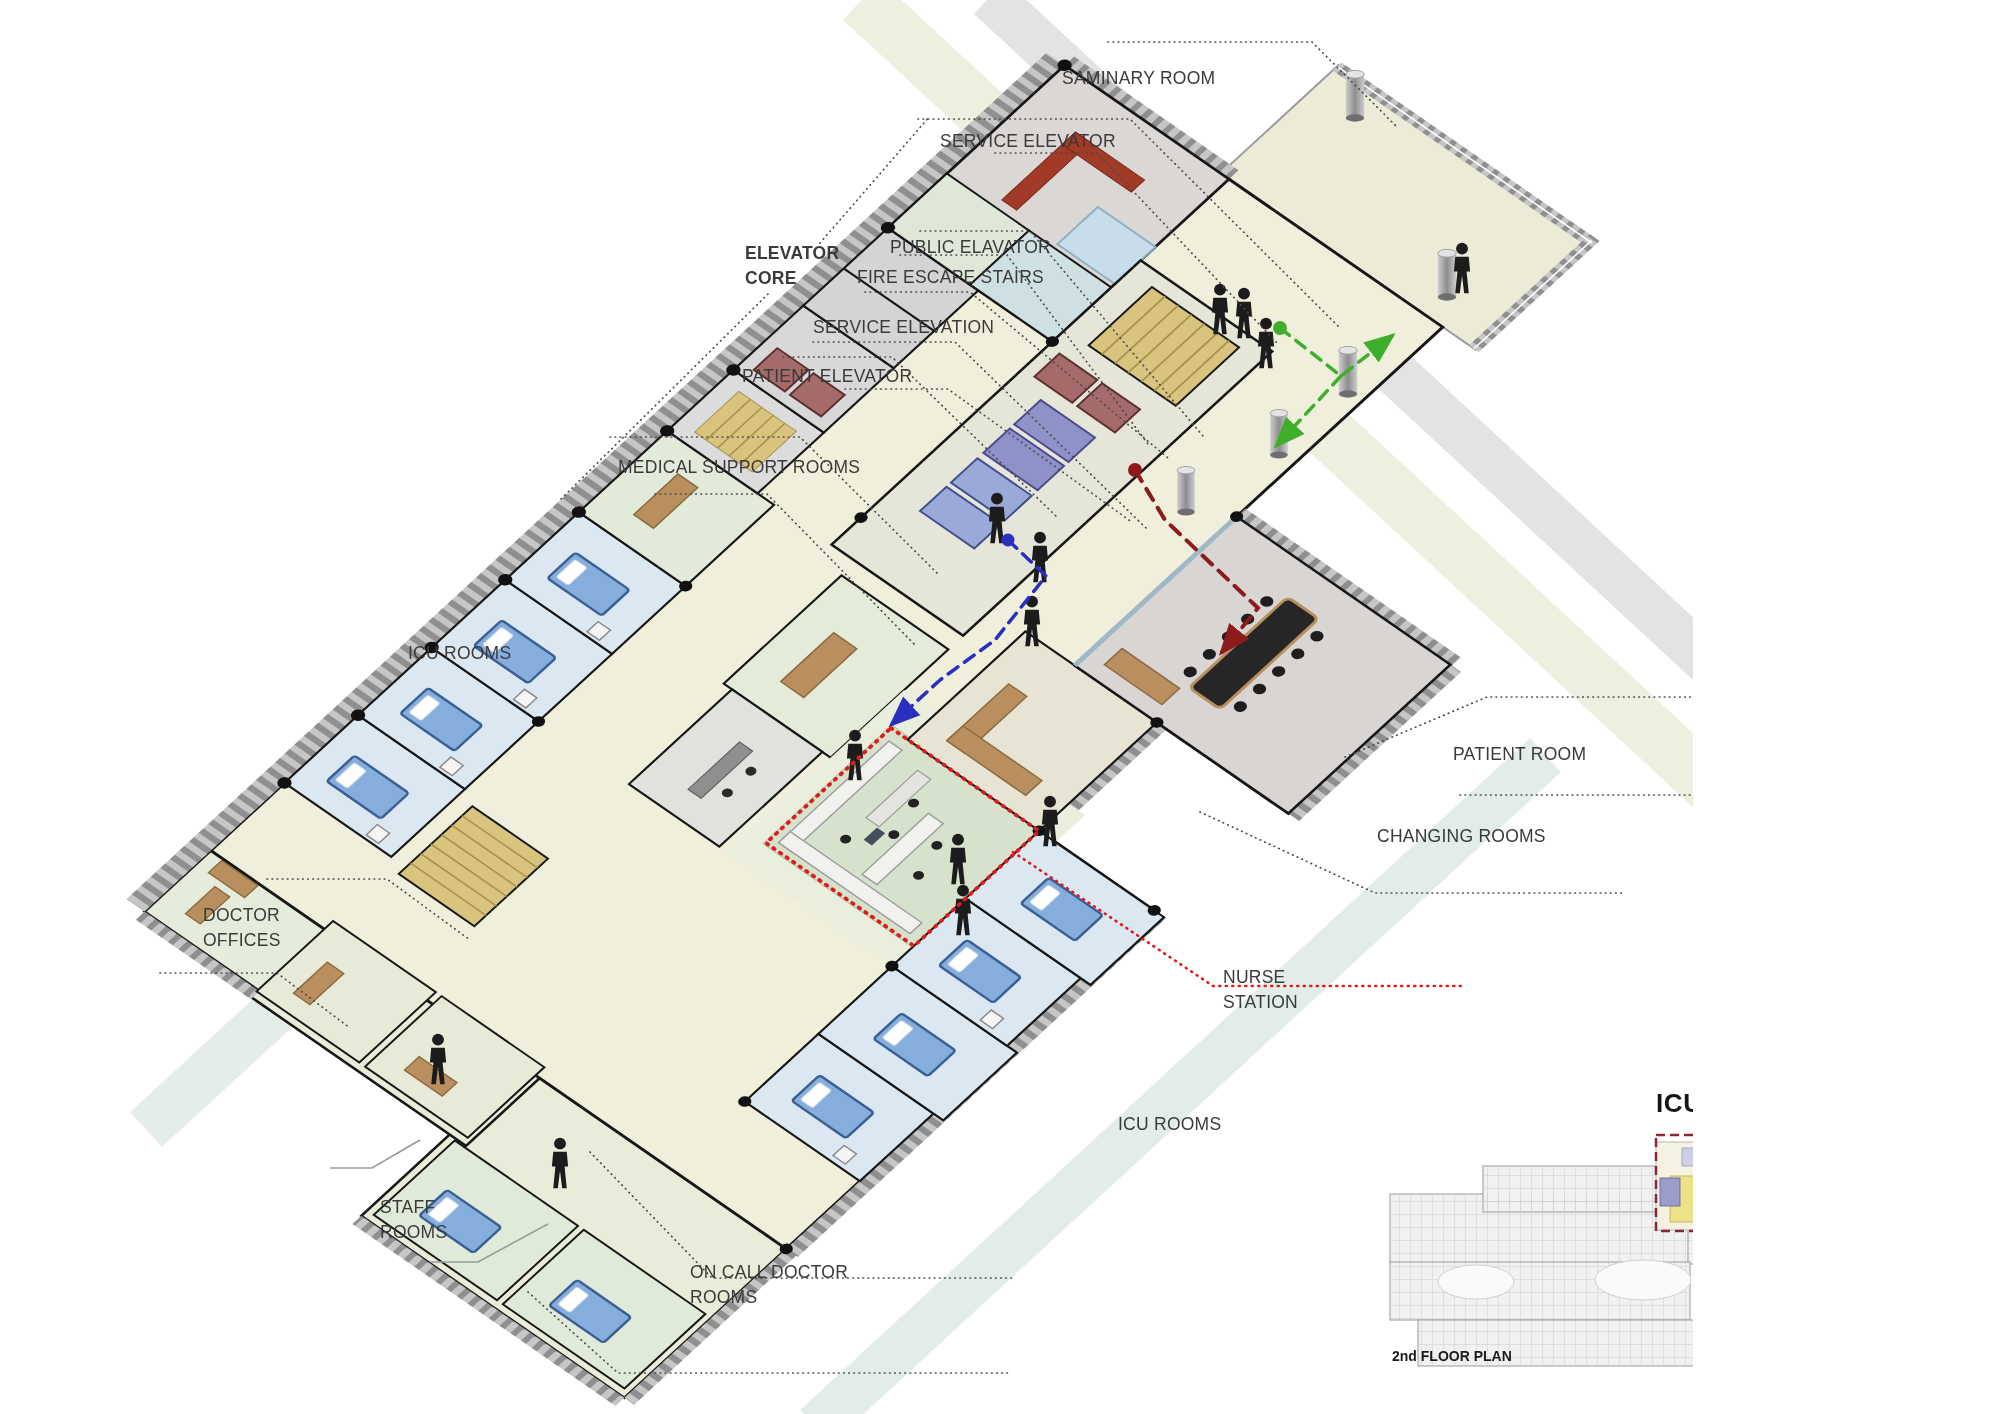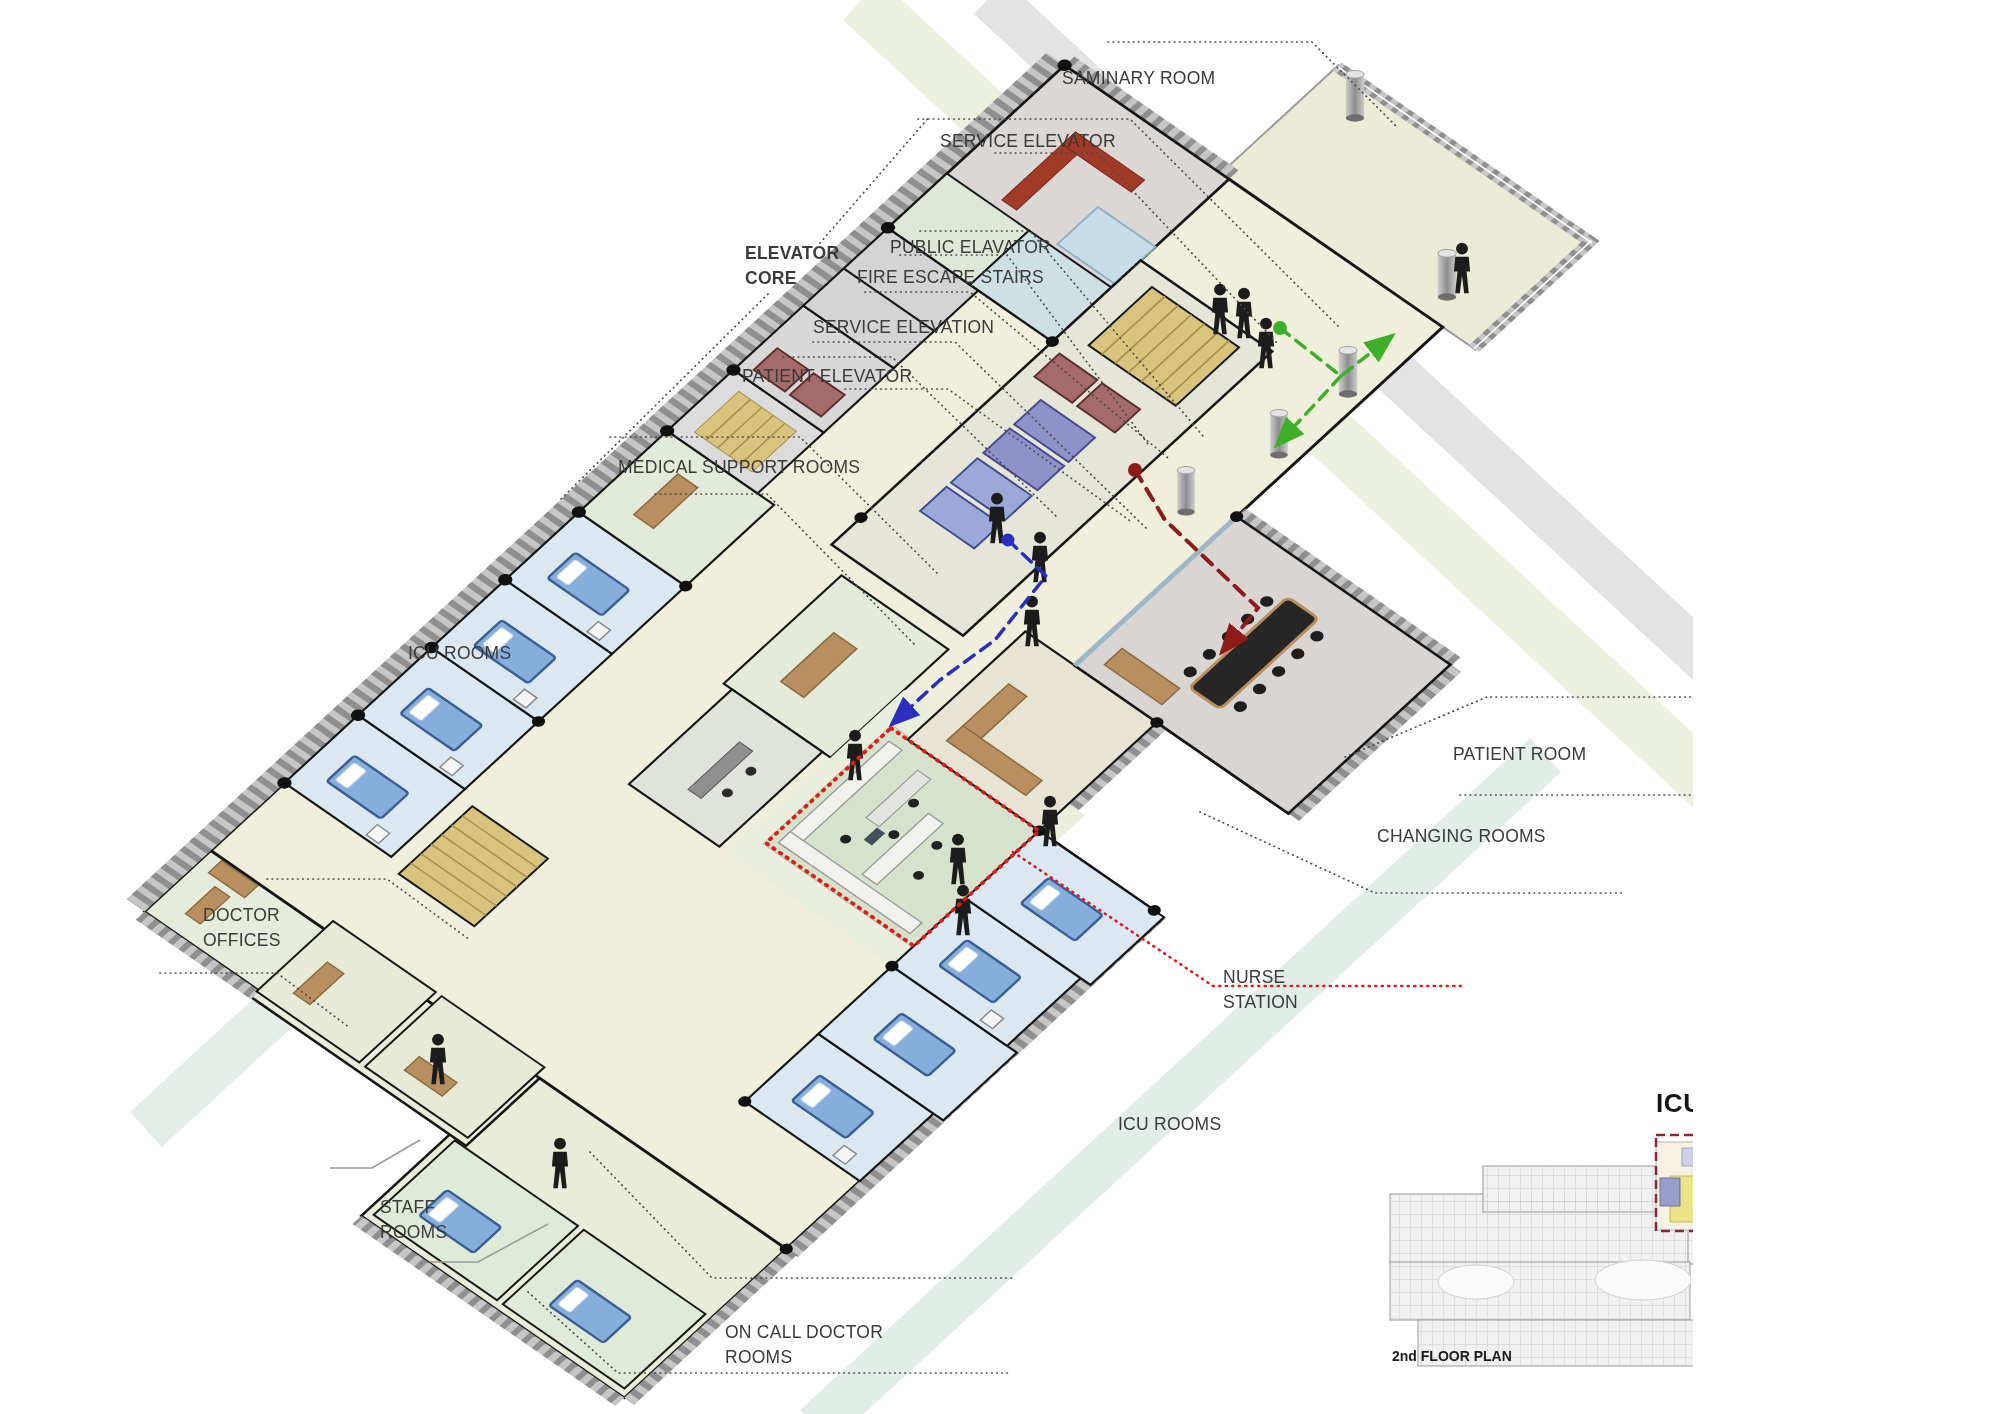--- a/index.html
+++ b/index.html
@@ -358,21 +358,21 @@
 <div class="label" style="left:618px;top:455px;">MEDICAL SUPPORT ROOMS</div>
 <div class="label" style="left:408px;top:641px;">ICU ROOMS</div>
 <div class="label" style="left:203px;top:903px;">
   <span>DOCTOR</span>
   <span>OFFICES</span>
 </div>
 <div class="label" style="left:380px;top:1195px;">
   <span>STAFF</span>
   <span>ROOMS</span>
 </div>
-<div class="label" style="left:690px;top:1320px;margin-left:35px;">
+<div class="label" style="left:690px;top:1260px;">
   <span>ON CALL DOCTOR</span>
   <span>ROOMS</span>
 </div>
 <div class="label" style="left:1223px;top:965px;">
   <span>NURSE</span>
   <span>STATION</span>
 </div>
 <div class="label" style="left:1118px;top:1112px;">ICU ROOMS</div>
 <div class="label" style="left:1453px;top:742px;">PATIENT ROOM</div>
 <div class="label" style="left:1377px;top:824px;">CHANGING ROOMS</div>

